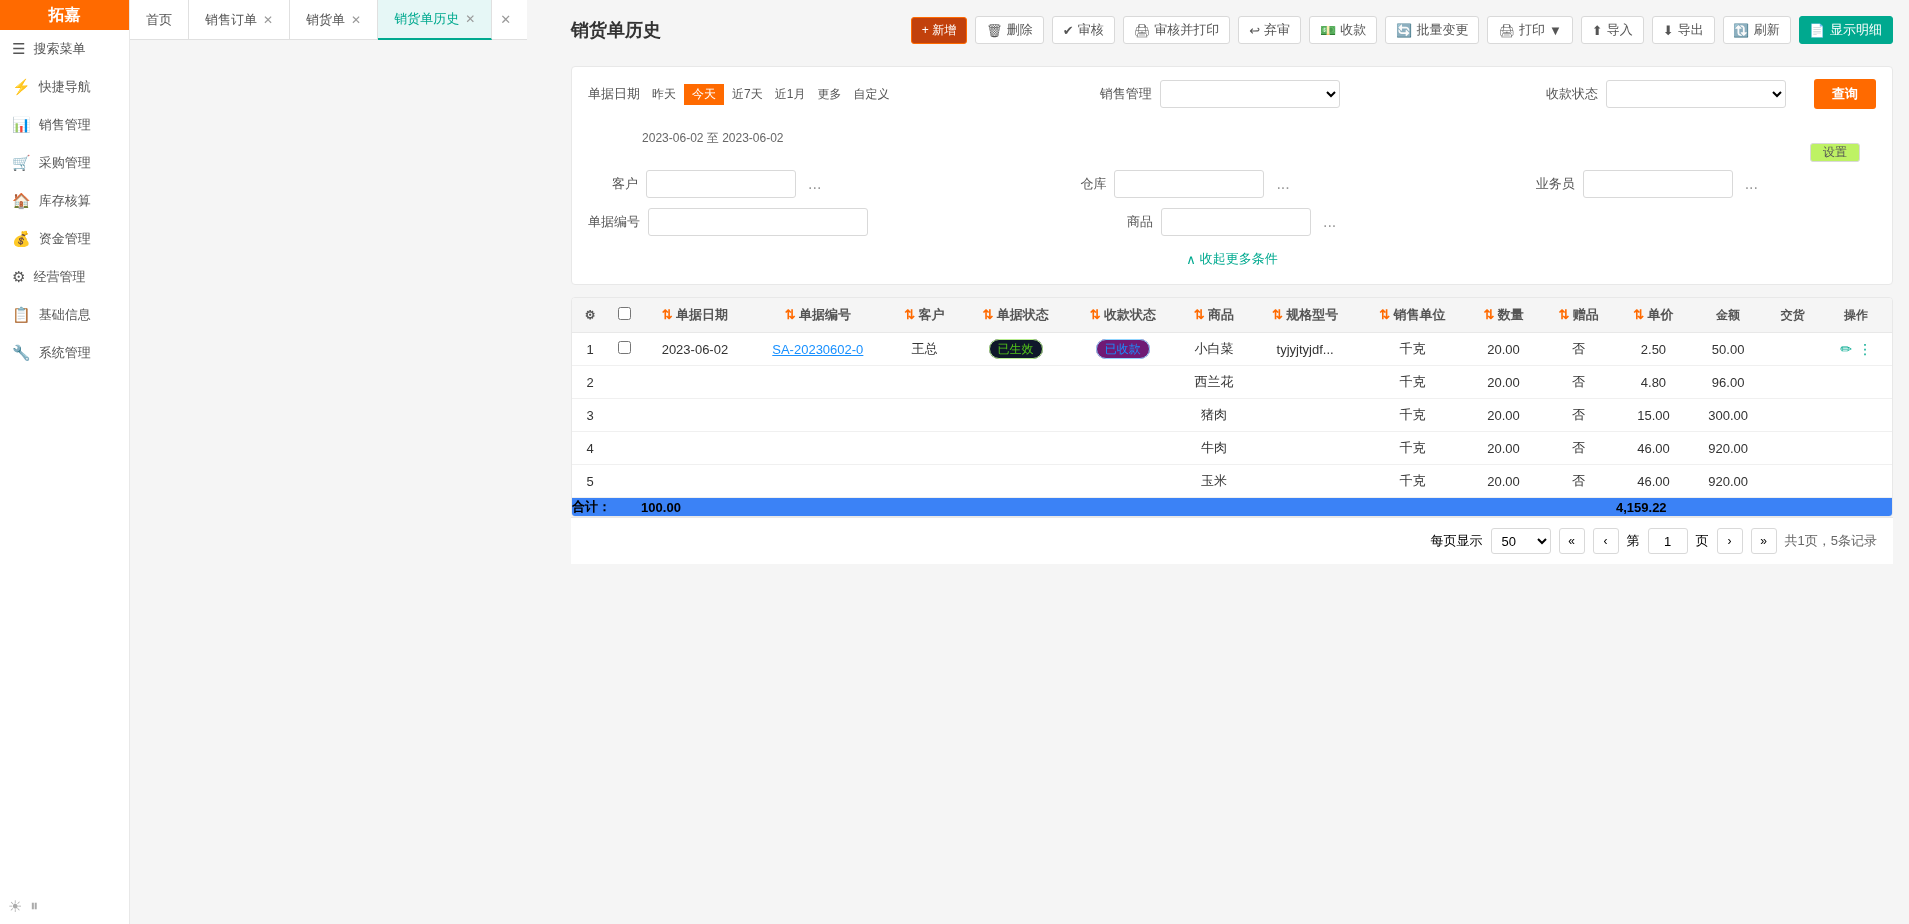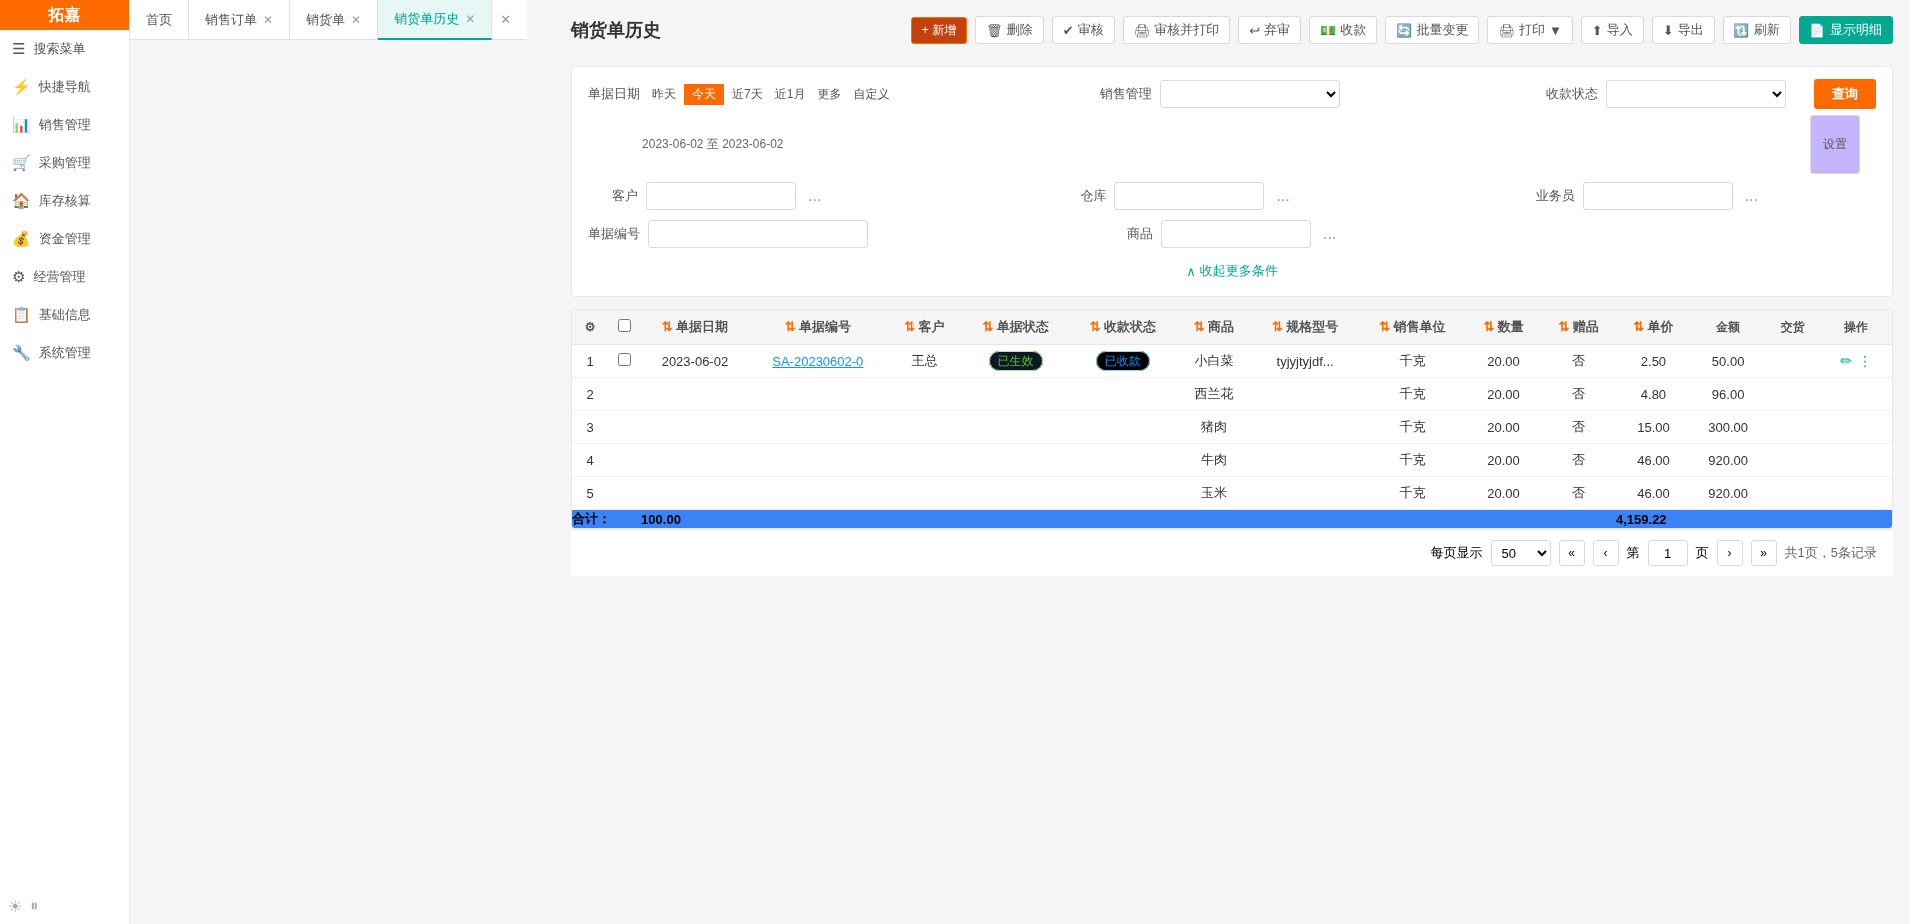--- a/index.html
+++ b/index.html
@@ -48,40 +48,40 @@
 
     
     .table-container { background: #fff; border: 1px solid #e8e8e8; border-radius: 4px; overflow: hidden; }
     table { width: 100%; border-collapse: collapse; }
     thead tr { background: #f5f5f5; }
     thead th { padding: 8px 10px; text-align: center; font-size: 12px; color: #555; border-bottom: 1px solid #e8e8e8; white-space: nowrap; }
     tbody tr { border-bottom: 1px solid #f0f0f0; }
     tbody td { padding: 7px 10px; text-align: center; font-size: 13px; color: #333; }
     .badge { padding: 2px 8px; border-radius: 10px; font-size: 12px; }
     .badge-green { background: #0f172a; color: #52c41a; border: 1px solid #b7eb8f; }
-    .badge-blue { background: #000000; color: #1890ff; border: 1px solid #91d5ff; }
+    .badge-blue { background: #701a75; color: #1890ff; border: 1px solid #91d5ff; }
     .link-text { color: #1890ff; cursor: pointer; text-decoration: underline; }
 
     
     .summary-row { background: #3b82f6; }
     .summary-row td { font-weight: bold; }
 
     
     .pagination-bar { display: flex; align-items: center; justify-content: flex-end; padding: 10px 16px; background: #fff; border-top: 1px solid #e8e8e8; gap: 8px; }
     .pagination-bar select { border: 1px solid #d9d9d9; border-radius: 3px; padding: 2px 6px; height: 26px; }
     .page-btn { width: 26px; height: 26px; border: 1px solid #d9d9d9; border-radius: 3px; background: #fff; cursor: pointer; display: flex; align-items: center; justify-content: center; font-size: 12px; }
     .page-input { width: 40px; height: 26px; border: 1px solid #d9d9d9; border-radius: 3px; text-align: center; font-size: 13px; }
 
     
     .h-scroll { overflow-x: auto; }
     .h-scroll::-webkit-scrollbar { height: 6px; }
     .h-scroll::-webkit-scrollbar-thumb { background: #ccc; border-radius: 3px; }
 
     
-    .settings-btn { background: #c4b5fd; border: 1px solid #d9d9d9; color: #555; border-radius: 3px; padding: 20px 12px; cursor: pointer; font-size: 12px; }
+    .settings-btn { background: #bef264; border: 1px solid #d9d9d9; color: #555; border-radius: 3px; padding: 0 12px; cursor: pointer; font-size: 12px; margin-top: 28px; }
 
     .query-btn { background: #ff6a00; color: #fff; border: none; border-radius: 3px; padding: 6px 18px; font-size: 13px; cursor: pointer; font-weight: bold; }
 
     
     .action-icon { color: #00a98f; cursor: pointer; font-size: 14px; margin: 0 3px; }
   </style>
 </head>
 <body>
 
 <div class="sidebar">

